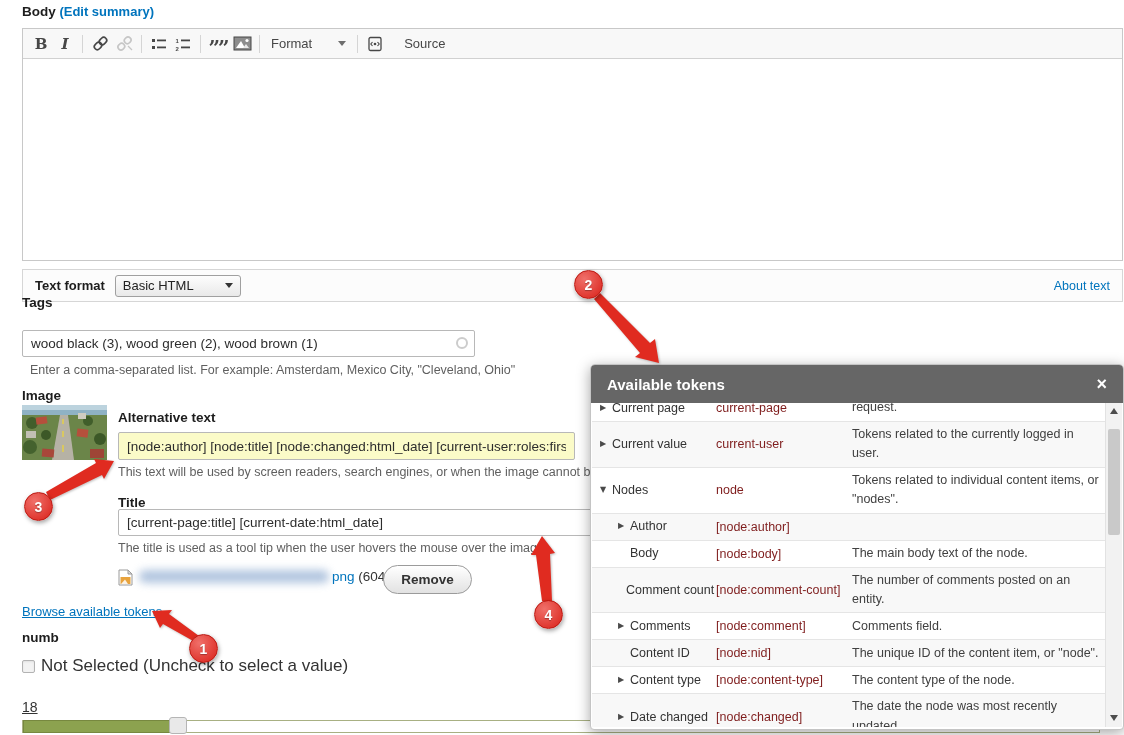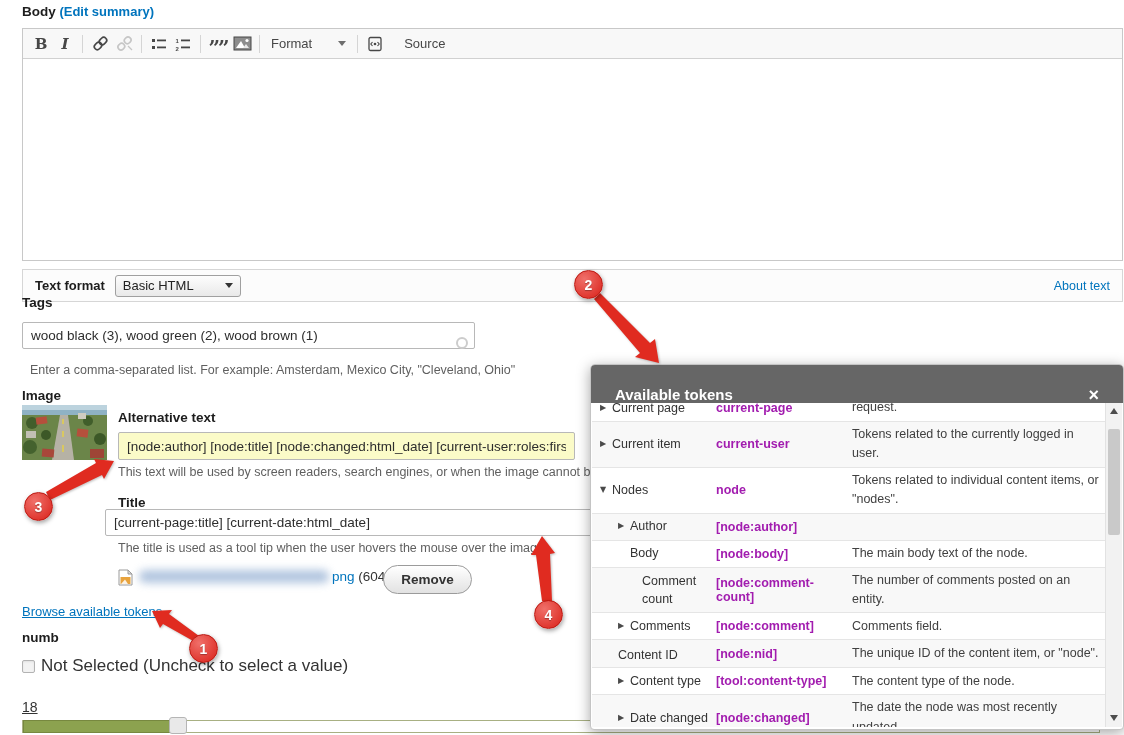--- a/index.html
+++ b/index.html
@@ -32,24 +32,24 @@
   #filter-wrap .lbl { font-size:13px; margin-right:10px; }
   .fake-select { width:126px; height:22px; border:1px solid #a0a0a0; border-radius:3px;
     background:linear-gradient(#fdfdfd,#e9e9e9); display:flex; align-items:center; justify-content:space-between;
     padding:0 7px; font-size:13px; color:#222; cursor:pointer; }
   .fake-select .caret-down { border-top-color:#333; margin-top:4px; }
   #about-text { margin-left:auto; font-size:12.5px; }
 
   
   .text-input { border:1px solid #b8b8b8; border-radius:2px; background:#fff; font-family:"Liberation Sans",sans-serif;
     font-size:13.5px; color:#2d2d2d; padding:0 8px; outline:none; }
-  #tags-input { left:22px; top:322px; width:453px; height:27px; padding-right:38px; }
+  #tags-input { left:22px; top:330px; width:453px; height:27px; padding-right:38px; }
   .throbber { position:absolute; left:456px; top:337px; width:12px; height:12px; border:2px solid #ccc; border-radius:50%; }
   #alt-input { left:118px; top:432px; width:457px; height:28px; background:#fbfbc8; }
-  #title-input { left:105px; top:509px; width:537px; height:27px; }
+  #title-input { left:118px; top:509px; width:537px; height:27px; }
 
   
   #thumb { left:22px; top:405px; width:85px; height:55px; }
 
   
   #file-icon { left:118px; top:569px; }
   #file-blur { left:139px; top:570px; width:190px; height:13px; background:#7e9fca; opacity:.6; border-radius:6px; filter:blur(4px); }
   #file-text { left:332px; top:569px; font-size:13.5px; }
   #remove-btn { left:383px; top:565px; width:89px; height:29px; border:1px solid #9b9b9b; border-radius:15px;
     background:linear-gradient(#ffffff,#e2e2e2); font-family:"Liberation Sans",sans-serif;
@@ -62,31 +62,31 @@
   .cb { width:13px; height:13px; border:1px solid #b3b3b3; border-radius:2px; background:#f3f3f3;
     box-shadow:inset 0 1px 2px rgba(0,0,0,.08); cursor:pointer; }
   #slider-value { left:22px; top:699px; font-size:14px;text-decoration:underline; }
   #slider-track { left:22px; top:720px; width:1078px; height:13px; background:#fff; border:1px solid #a8b083; }
   #slider-fill { left:0; top:-1px; width:154px; height:13px; background:#8ca24f; border:1px solid #77883f; }
   #slider-handle { left:146px; top:-4px; width:18px; height:17px; background:#e9e9e9; border:1px solid #b5b5b5; border-radius:3px; cursor:pointer; position:absolute; }
 
   
   #dialog { left:590px; top:364px; width:534px; height:366px; background:#fff; z-index:10;
     border:1px solid #c4c4c4; border-radius:5px 5px 4px 4px; box-shadow:0 3px 14px rgba(0,0,0,.35); }
-  #dialog-header { height:38px; background:#666666; border-radius:4px 4px 0 0; display:flex; align-items:flex-end; padding:0 24px; }
+  #dialog-header { height:38px; background:#666666; border-radius:4px 4px 0 0; display:flex; align-items:center; padding:0 16px; }
   #dialog-title { color:#fff; font-weight:bold; font-size:15px; }
   #dialog-close { margin-left:auto; color:#fff; font-weight:bold; font-size:18px; cursor:pointer; line-height:16px; }
   #token-clip { position:absolute; left:1px; top:38px; right:18px; bottom:2px; overflow:hidden; }
   #token-table { margin-top:-8px; }
   .trow { display:flex; align-items:center; border-bottom:1px solid #e5e5e5; padding:3px 0; min-height:27px; font-size:12.5px; }
   .trow.alt { background:#f8f8f8; }
   .tname { width:124px; flex:none; display:flex; align-items:flex-start; color:#333; line-height:1.45; }
   .expander { font-family:"DejaVu Sans",sans-serif; font-size:8px; color:#4a4a4a; width:12px; flex:none; padding-top:3px; cursor:pointer; }
   .ttoken { width:136px; flex:none; }
-  .ttoken a { color:#a21caf; cursor:pointer;font-weight:bold; }
+  .ttoken a { color:#7f1d1d; cursor:pointer; }
   .tdesc { flex:1; color:#404040; line-height:1.55; padding-right:6px; }
   
   #dlg-scrollbar { position:absolute; right:1px; top:38px; bottom:2px; width:17px; background:#f2f2f2; border-left:1px solid #e2e2e2; }
   .sb-arrow { width:0; height:0; border:4px solid transparent; margin:5px auto 0; cursor:pointer; }
   .sb-up { border-bottom:6px solid #4d4d4d; border-top:none; }
   .sb-down { border-top:6px solid #4d4d4d; border-bottom:none; position:absolute; bottom:6px; left:4px; margin:0; }
   #sb-thumb { position:absolute; left:2px; top:26px; width:12px; height:106px; background:#c9c9c9; border-radius:2px; cursor:pointer; }
 
   
   #arrow-layer { left:0; top:0; width:1124px; height:735px; z-index:20; pointer-events:none;
@@ -257,21 +257,21 @@
             <div class="tname" style="padding-left: 8px;">
               <span class="expander">▶</span>
               <span>Current page</span>
             </div>
             <div class="ttoken"><a>current-page</a></div>
             <div class="tdesc">request.</div>
           </div>
           <div class="trow alt">
             <div class="tname" style="padding-left: 8px;">
               <span class="expander">▶</span>
-              <span>Current item</span>
+              <span>Current value</span>
             </div>
             <div class="ttoken"><a>current-user</a></div>
             <div class="tdesc">Tokens related to the currently logged in user.</div>
           </div>
           <div class="trow">
             <div class="tname" style="padding-left: 8px;">
               <span class="expander">▼</span>
               <span>Nodes</span>
             </div>
             <div class="ttoken"><a>node</a></div>
@@ -287,49 +287,49 @@
           </div>
           <div class="trow">
             <div class="tname" style="padding-left: 26px;">
               <span class="expander"></span>
               <span>Body</span>
             </div>
             <div class="ttoken"><a>[node:body]</a></div>
             <div class="tdesc">The main body text of the node.</div>
           </div>
           <div class="trow alt">
-            <div class="tname" style="padding-left: 38px;">
+            <div class="tname" style="padding-left: 22px;">
               <span class="expander"></span>
               <span>Comment count</span>
             </div>
             <div class="ttoken"><a>[node:comment-count]</a></div>
             <div class="tdesc">The number of comments posted on an entity.</div>
           </div>
           <div class="trow">
             <div class="tname" style="padding-left: 26px;">
               <span class="expander">▶</span>
               <span>Comments</span>
             </div>
             <div class="ttoken"><a>[node:comment]</a></div>
             <div class="tdesc">Comments field.</div>
           </div>
           <div class="trow alt">
-            <div class="tname" style="padding-left: 26px; flex-direction: column;">
+            <div class="tname" style="padding-left: 26px;">
               <span class="expander"></span>
               <span>Content ID</span>
             </div>
             <div class="ttoken"><a>[node:nid]</a></div>
             <div class="tdesc">The unique ID of the content item, or "node".</div>
           </div>
           <div class="trow">
             <div class="tname" style="padding-left: 26px;">
               <span class="expander">▶</span>
               <span>Content type</span>
             </div>
-            <div class="ttoken"><a>[tool:content-type]</a></div>
+            <div class="ttoken"><a>[node:content-type]</a></div>
             <div class="tdesc">The content type of the node.</div>
           </div>
           <div class="trow alt">
             <div class="tname" style="padding-left: 26px;">
               <span class="expander">▶</span>
               <span>Date changed</span>
             </div>
             <div class="ttoken"><a>[node:changed]</a></div>
             <div class="tdesc">The date the node was most recently updated.</div>
           </div>

